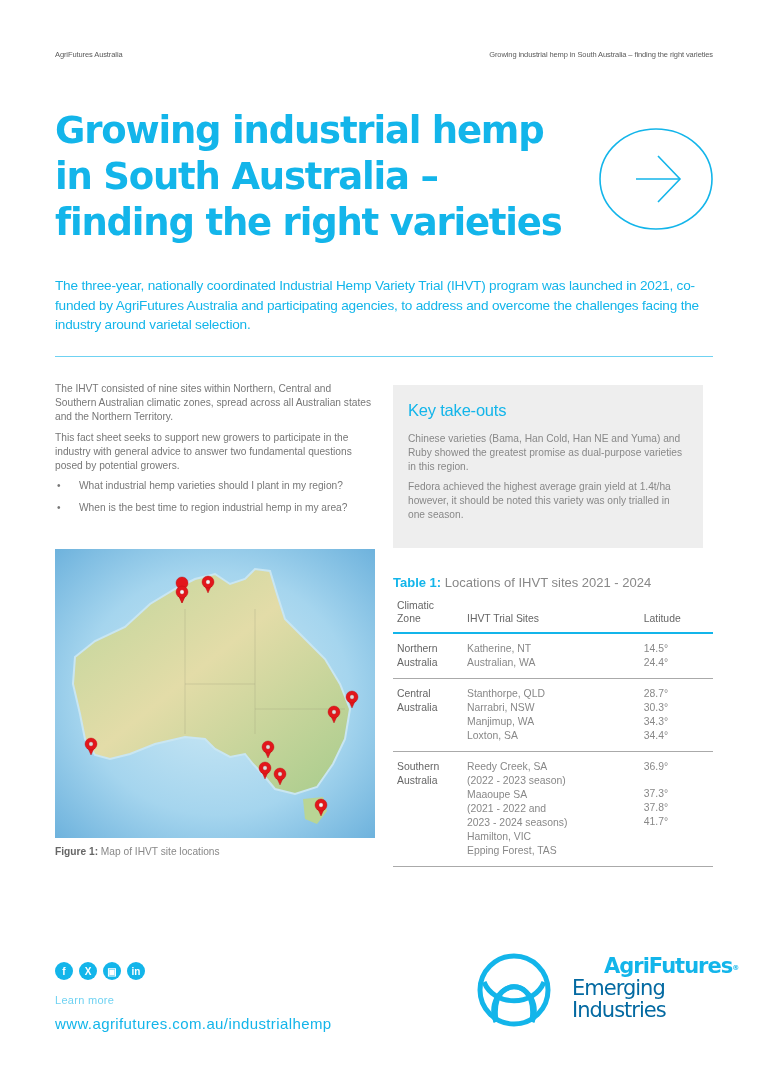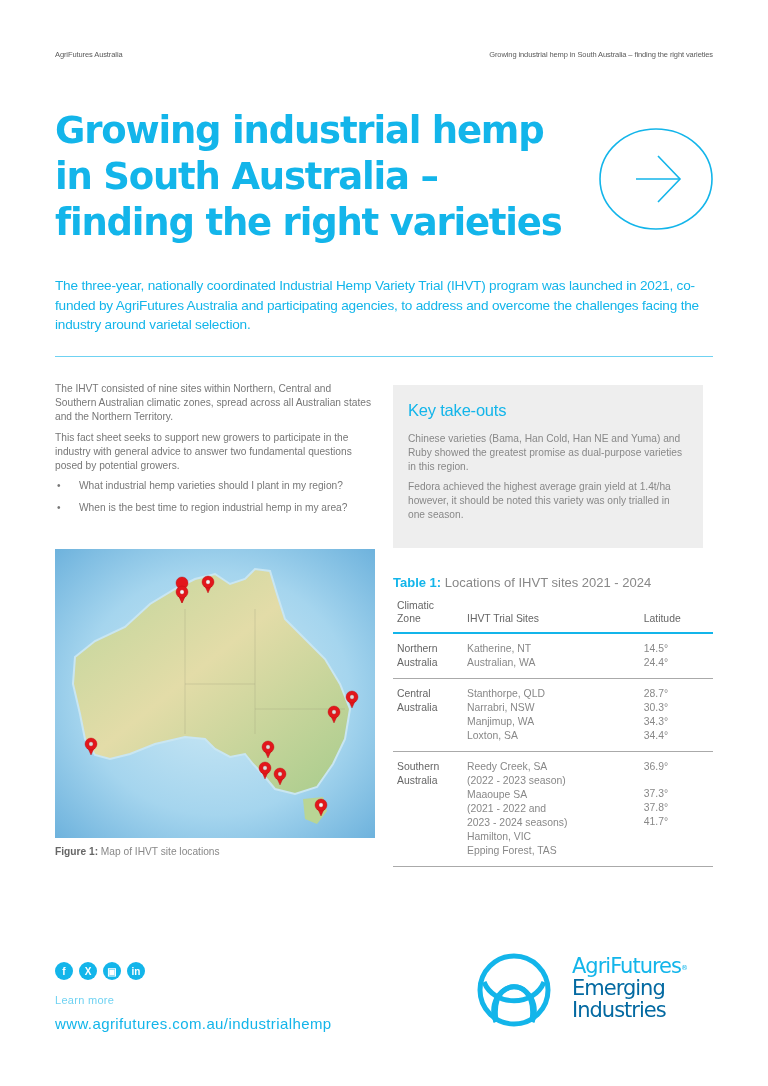--- a/index.html
+++ b/index.html
@@ -30,21 +30,21 @@
   .table td { vertical-align: top; padding: 8px 4px 8px 4px; line-height: 14px; }
   .table tbody tr { border-bottom: 1px solid #aaaaaa; }
   .table td.zone { color: #666666; width: 70px; }
   .table td.lat, .table th.lat { text-align: left; }
   .social { left: 55px; top: 962px; display: flex; gap: 6px; }
   .social span { width: 18px; height: 18px; border-radius: 50%; background: #13b5ea; color: #fff; font-size: 10px; font-weight: bold; display: flex; align-items: center; justify-content: center; }
   .learn { left: 55px; top: 994px; font-size: 11px; color: #6fd2f2; letter-spacing: 0.3px; }
   .url { left: 55px; top: 1015px; font-size: 15px; color: #13b5ea; letter-spacing: 0.4px; }
   .logo-mark { left: 476px; top: 952px; width: 76px; height: 76px; }
   .logo-text { left: 572px; top: 955px; font-family: "DejaVu Sans", sans-serif; line-height: 22px; letter-spacing: -1px; }
-  .logo-text .brand { color: #13b5ea; font-weight: normal; font-size: 21px; }
+  .logo-text .brand { color: #13b5ea; font-weight: bold; font-size: 21px; margin-left: 32px; }
   .logo-text .brand sup { font-size: 7px; vertical-align: top; position: relative; top: 2px; }
   .logo-text .sub { color: #0369a1; font-size: 21px; }
 </style>
 </head>
 <body>
 
 <div class="abs running-head" style="left:55px;">AgriFutures Australia</div>
 <div class="abs running-head" style="right:55px;">Growing industrial hemp in South Australia – finding the right varieties</div>
 
 <h1 class="abs title">

